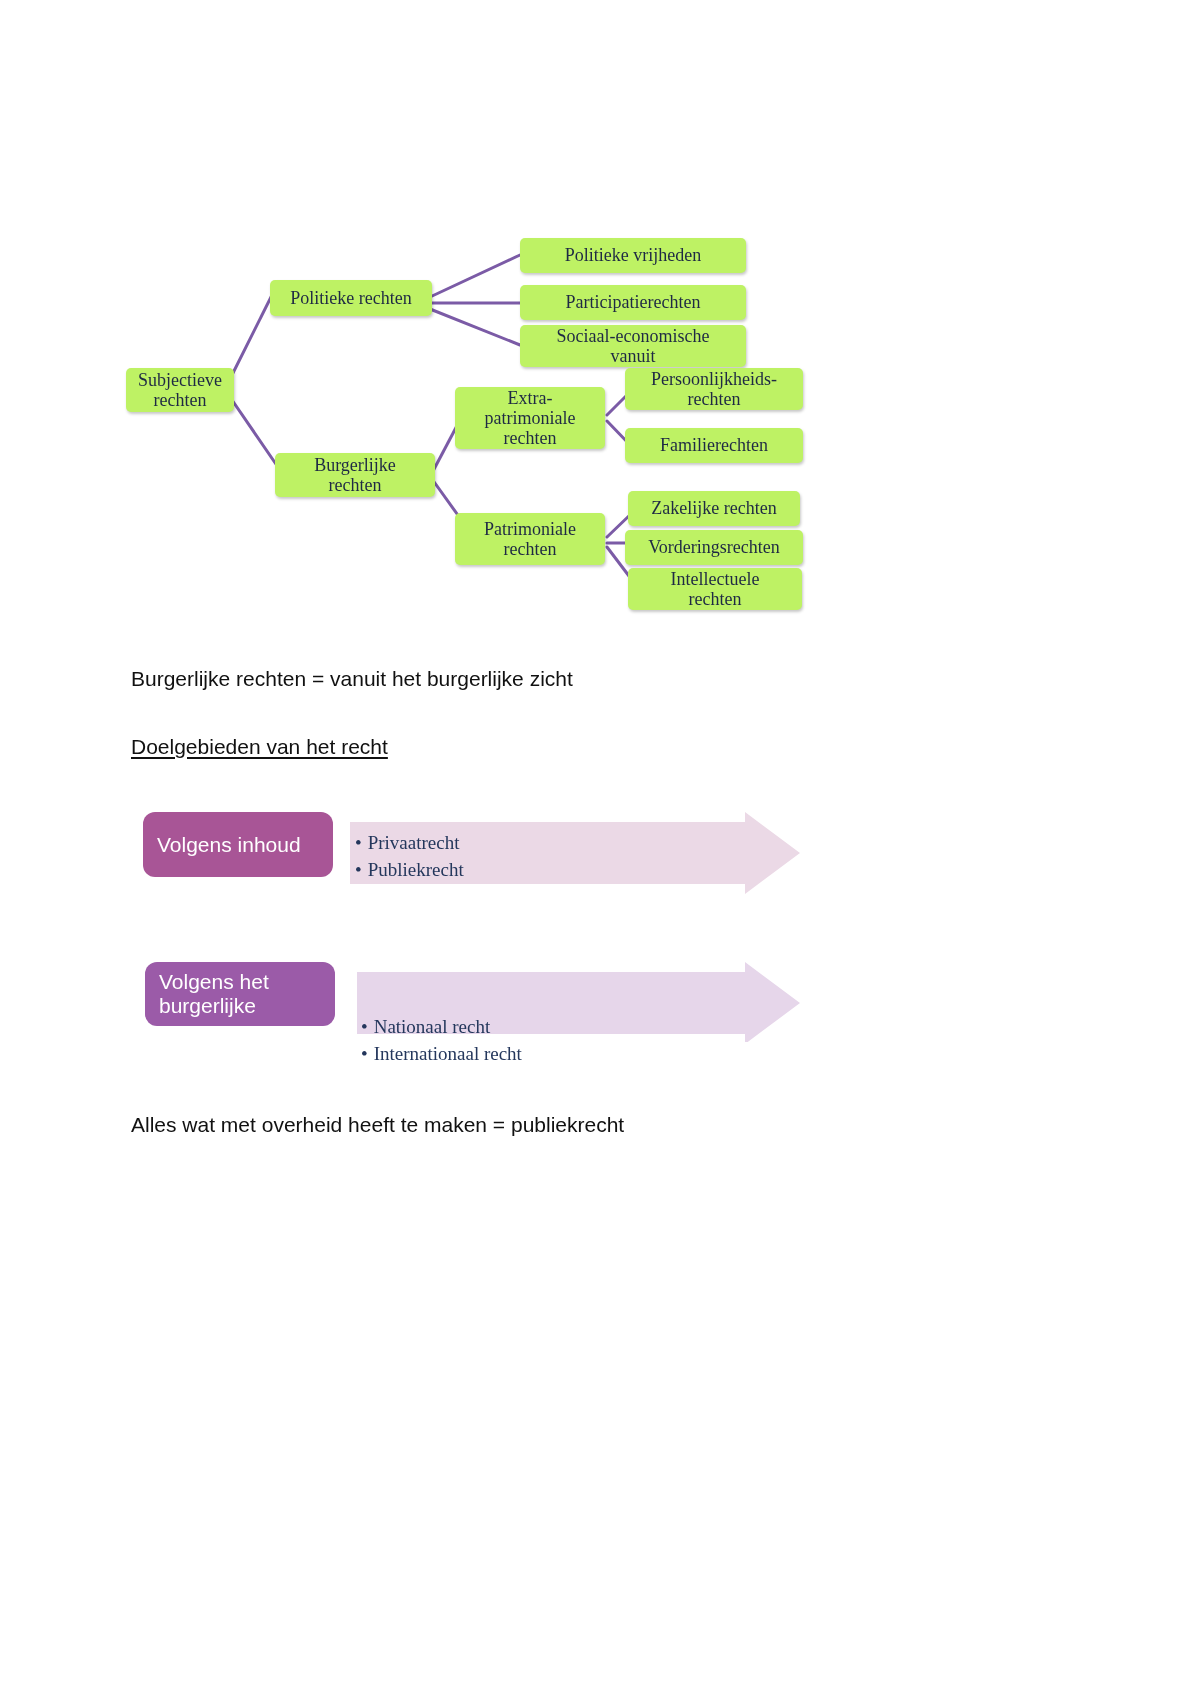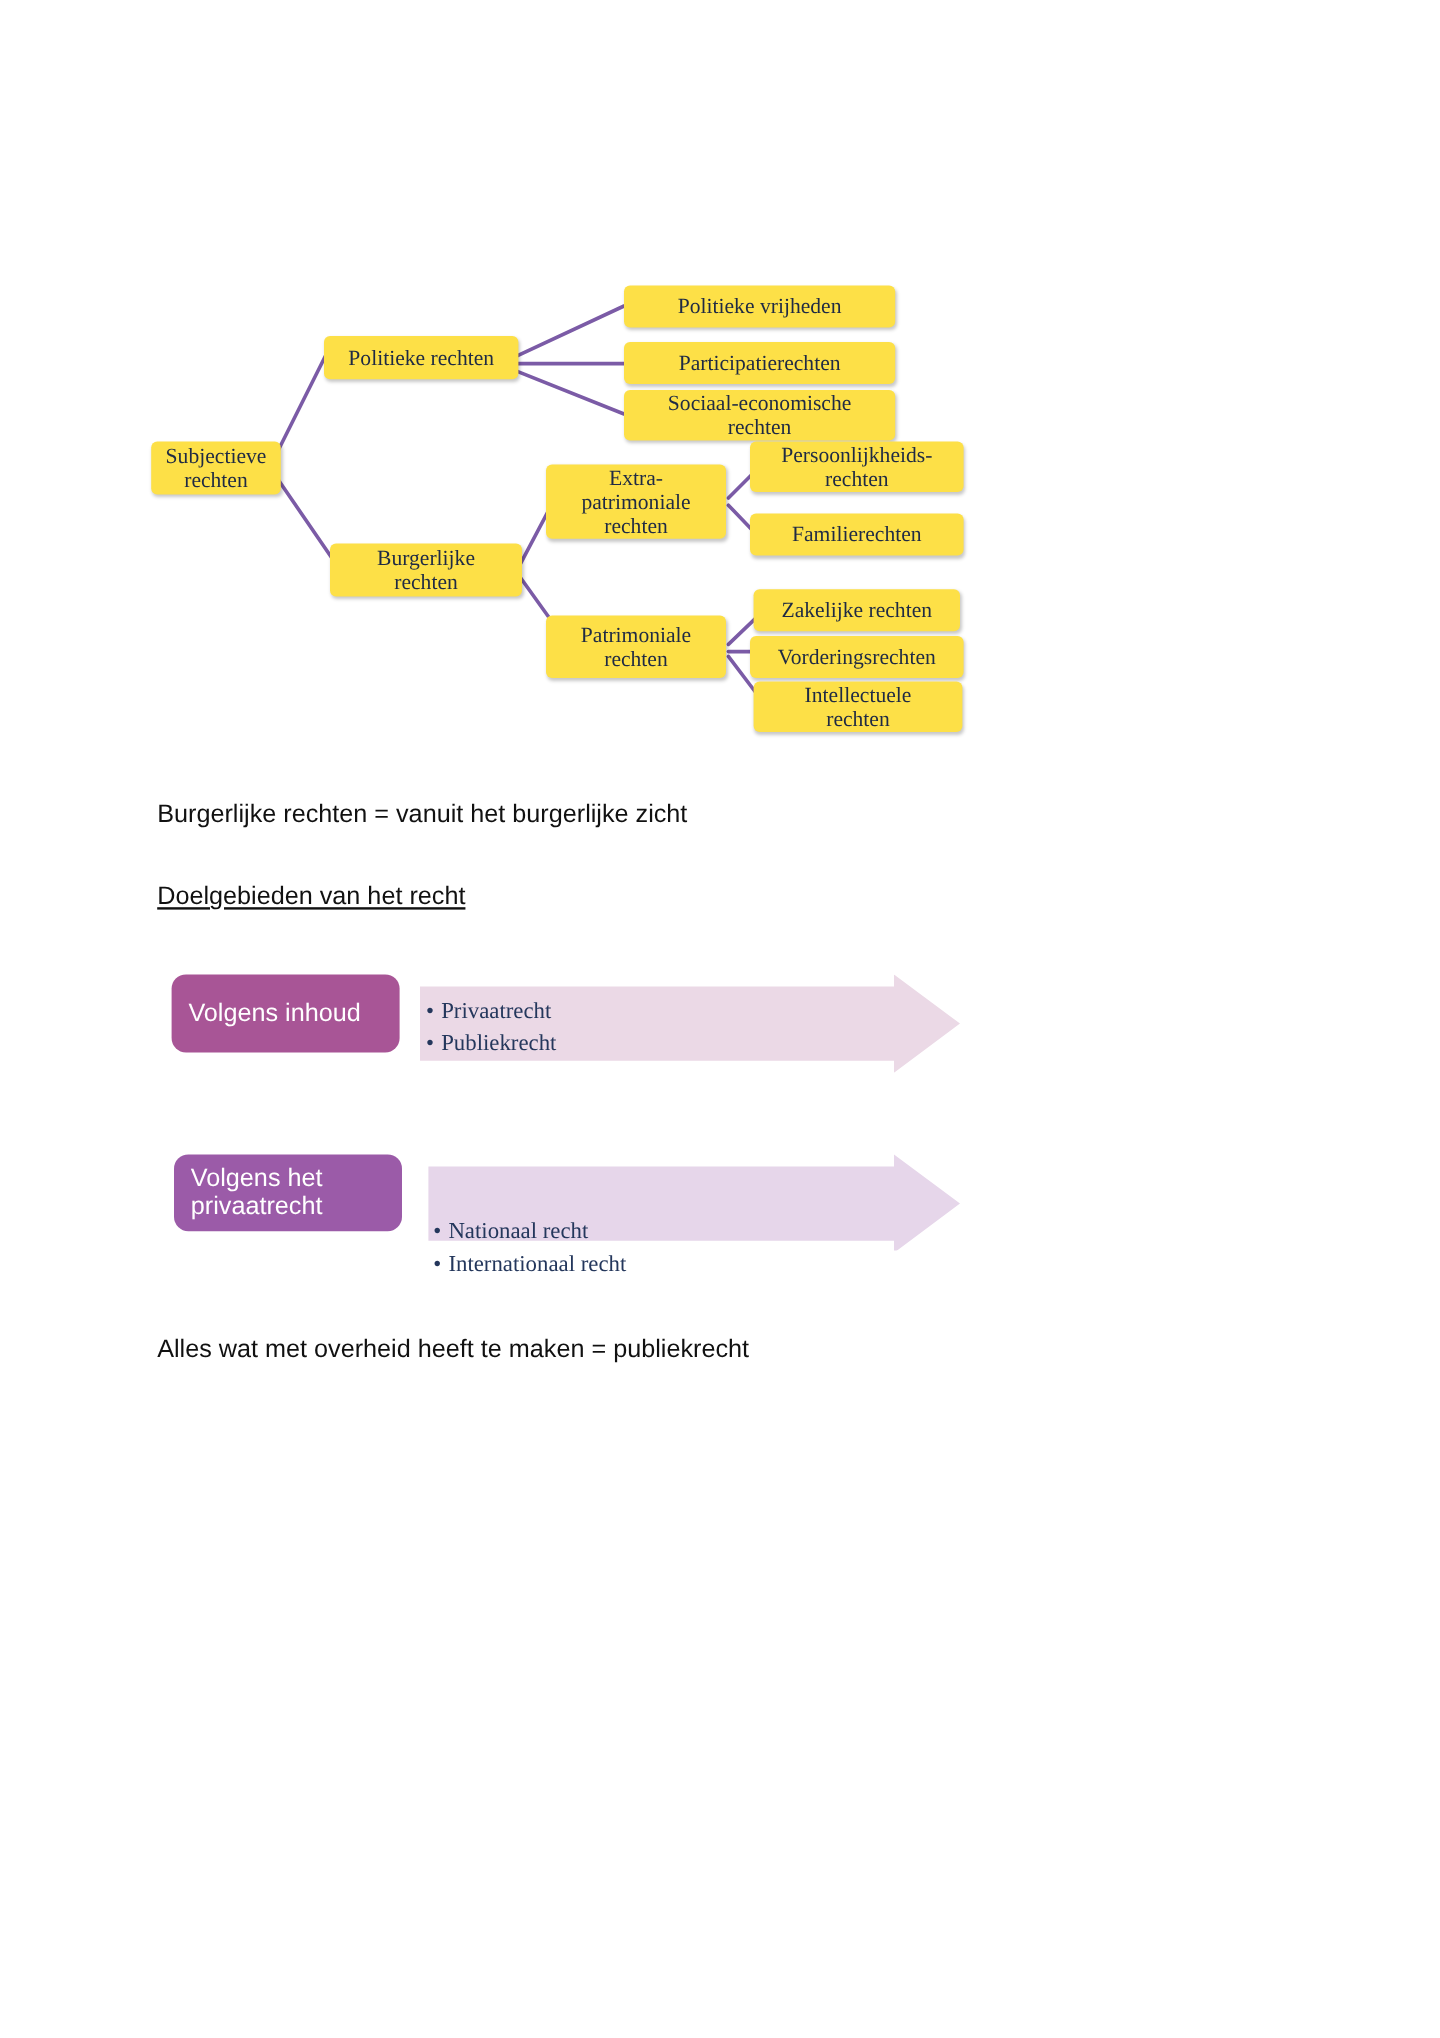--- a/index.html
+++ b/index.html
@@ -19,21 +19,21 @@
     text-align:center;
     font-size:27px; font-weight:bold; letter-spacing:.2px;
     color:#0d0d0d;
   }
 
   
   .diagram{ position:absolute; left:120px; top:225px; width:720px; height:400px; }
   .diagram svg{ position:absolute; left:0; top:0; }
   .node{
     position:absolute;
-    background:#fde047;
+    background:#bef264;
     border-radius:5px;
     box-shadow:1px 2px 3px rgba(0,0,0,.22);
     font-family:"Liberation Serif", serif;
     color:#1f2a44;
     display:flex; align-items:center; justify-content:center;
     text-align:center;
     line-height:1.12;
     font-size:18px;
     box-sizing:border-box;
     padding:2px 8px;
@@ -121,21 +121,21 @@
     <div class="node" style="left:400px; top:13px; width:226px; height:35px;">
       <span style="white-space:pre-line">Politieke vrijheden</span>
     </div>
 
     <div class="node" style="left:400px; top:60px; width:226px; height:35px;">
       <span style="white-space:pre-line">Participatierechten</span>
     </div>
 
     <div class="node" style="left:400px; top:100px; width:226px; height:42px;">
       <span style="white-space:pre-line">Sociaal-economische
-rechten</span>
+vanuit</span>
     </div>
 
     <div class="node" style="left:335px; top:162px; width:150px; height:62px;">
       <span style="white-space:pre-line">Extra-
 patrimoniale
 rechten</span>
     </div>
 
     <div class="node" style="left:335px; top:288px; width:150px; height:52px;">
       <span style="white-space:pre-line">Patrimoniale
@@ -181,21 +181,21 @@
       <div><span class="b-dot">•</span><span>Publiekrecht</span></div>
     </div>
   </div>
 
   <div class="banner" style="left:145px; top:960px; width:655px; height:82px;">
     <svg class="arrow-body" width="655" height="82" viewBox="0 0 655 82">
       <path d="M 212 12 L 600 12 L 600 2 L 655 43 L 600 84 L 600 74 L 212 74 Z" fill="#E6D6EA"></path>
     </svg>
     <div class="tag" style="left:0px; top:2px; width:190px; height:64px; background:#9B5BA8; line-height:1.12;">
       <span style="white-space:pre-line">Volgens het
-privaatrecht</span>
+burgerlijke</span>
     </div>
     <div class="bullets" style="left:216px; top:18px;margin-top:36px;">
       <div><span class="b-dot">•</span><span>Nationaal recht</span></div>
       <div><span class="b-dot">•</span><span>Internationaal recht</span></div>
     </div>
   </div>
 
   <div class="line" style="top:1113px;">Alles wat met overheid heeft te maken = publiekrecht</div>
 
 </div>

